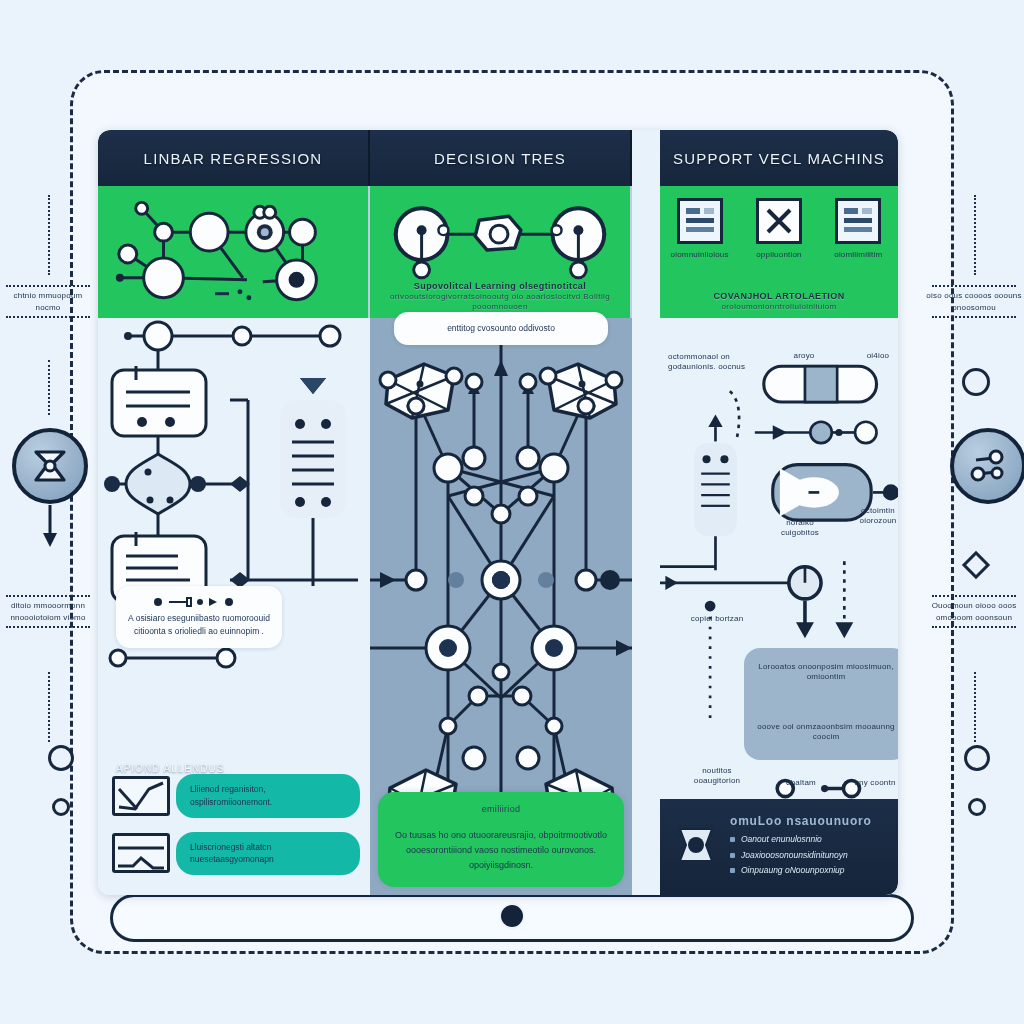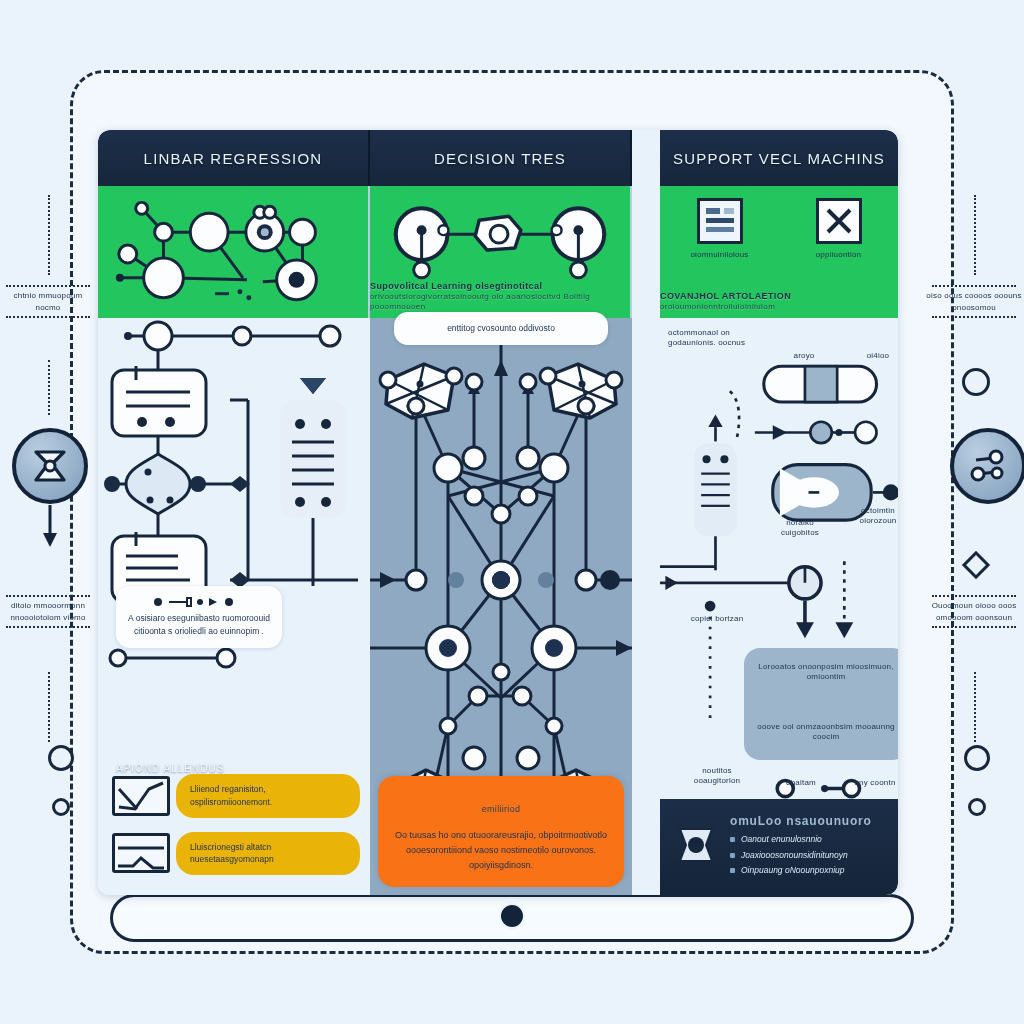--- a/index.html
+++ b/index.html
@@ -70,20 +70,21 @@
     height: 132px;
     background: #22c55e;
     position: relative;
     border-right: 2px solid #b9cee0;
     overflow: hidden;
   }
   .col-mid .hero-band { height: 132px; }
 
   .hero-caption {
     position: absolute; bottom: 6px; left: 0; right: 0;
+    text-align: center;
     color: #1b2c45;
     font-size: 9px; line-height: 1.25;
     font-weight: bold;
     letter-spacing: .4px;
     text-shadow: 0 1px 1px rgba(255,255,255,.35);
   }
   .hero-caption .sub { font-weight: normal; font-size: 8px; opacity: .82; }
 
   
   svg.fill { display: block; width: 100%; height: 100%; }
@@ -119,23 +120,23 @@
     background: #8fa9c2;
   }
   #mid-top-card {
     position: absolute;
     left: 24px; top: -6px; width: 214px;
     z-index: 3;
   }
   #mid-bottom-card {
     position: absolute;
     left: 8px; bottom: 8px; width: 246px;
-    background: #f97316;
+    background: #22c55e;
     border-radius: 16px;
-    padding: 28px 14px 14px;
+    padding: 12px 14px 14px;
     text-align: center;
     z-index: 3;
     box-shadow: 0 -1px 6px rgba(25,50,85,.12);
     margin-top: 20px;
   }
   #mid-bottom-card .mb-title {
     font-size: 9px; color: #2a3f5c; margin-bottom: 14px; letter-spacing: .3px;
   }
   #mid-bottom-card .mb-body {
     font-size: 9px; color: #1d3150; line-height: 1.65;
@@ -152,21 +153,21 @@
     text-shadow: 0 1px 2px rgba(20,40,70,.5);
   }
   .legend-row { display: flex; align-items: center; margin-bottom: 14px; }
   .legend-icon {
     width: 58px; height: 40px; flex: 0 0 58px;
     border: 3px solid #16263c; border-radius: 3px;
     background: #f2f8fd; margin-right: 6px;
   }
   .legend-text {
     flex: 1;
-    background: #eab308;
+    background: #14b8a6;
     border-radius: 18px;
     padding: 9px 14px;
     font-size: 8.5px; line-height: 1.5;
     color: #1d3150;
   }
 
   
   #dark-panel {
     position: absolute;
     left: 0; right: 0; bottom: 0; height: 96px;
@@ -634,20 +635,31 @@
           <div class="tiny-label" style="position:static;margin-top:6px;width:74px;">oiomnuiniiolous</div>
         </div>
         <div style="text-align:center;">
           <div style="width:46px;height:46px;border:3px solid #16263c;background:#fbfdff;margin:0 auto;">
             <svg class="fill" viewBox="0 0 40 40">
               <path d="M9 9 L31 31 M31 9 L9 31" stroke="#16263c" stroke-width="4" fill="none"></path>
             </svg>
           </div>
           <div class="tiny-label" style="position:static;margin-top:6px;width:74px;">oppiiuontion</div>
         </div>
+        <div style="text-align:center;">
+          <div style="width:46px;height:46px;border:3px solid #16263c;background:#eef5fc;margin:0 auto;">
+            <svg class="fill" viewBox="0 0 40 40">
+              <rect x="6" y="7" width="14" height="6" fill="#4a6b90"></rect>
+              <rect x="24" y="7" width="10" height="6" fill="#9fb7cf"></rect>
+              <rect x="6" y="17" width="28" height="5" fill="#2e4a6b"></rect>
+              <rect x="6" y="26" width="28" height="5" fill="#5d7fa4"></rect>
+            </svg>
+          </div>
+          <div class="tiny-label" style="position:static;margin-top:6px;width:74px;">oiomliimiiitim</div>
+        </div>
       </div>
       <div class="hero-caption">
         <div>COVANJHOL ARTOLAETION</div>
         <div class="sub">oroioumonionntroiiuioiniiuiom</div>
       </div>
     </div>
 
     <div class="col-body">
       <svg class="fill" viewBox="0 0 266 577" style="position:absolute; inset:0;">
 
@@ -712,21 +724,21 @@
         <circle cx="214" cy="492" r="9" fill="#fbfdff" stroke="#16263c" stroke-width="4"></circle>
         <line x1="186" y1="492" x2="206" y2="492" stroke="#16263c" stroke-width="4"></line>
         <circle cx="184" cy="492" r="4" fill="#16263c"></circle>
       </svg>
 
       <div style="position:absolute; left:84px; top:330px; width:164px; height:112px;
                   background:#9db5cb; border-radius:16px;"></div>
       <div class="tiny-label" style="left:90px; top:344px; width:152px;">Lorooatos onoonposim mioosimuon, omioontim</div>
       <div class="tiny-label" style="left:90px; top:404px; width:152px;">ooove ool onmzaoonbsim mooaunng coocim</div>
 
-      <div class="tiny-label" style="left:8px; top:10px; width:96px; text-align:left;">octommonaol on godaunionis. oocnus</div>
+      <div class="tiny-label" style="left:8px; top:34px; width:96px; text-align:left;">octommonaol on godaunionis. oocnus</div>
       <div class="tiny-label" style="left:126px; top:33px; width:36px;">aroyo</div>
       <div class="tiny-label" style="left:200px; top:33px; width:36px;">oi4ioo</div>
       <div class="tiny-label" style="left:108px; top:200px; width:64px;">noraiko cuigobitos</div>
       <div class="tiny-label" style="left:186px; top:188px; width:64px;">octoimtin oiorozoun</div>
       <div class="tiny-label" style="left:26px; top:296px; width:62px;">copiei bortzan</div>
       <div class="tiny-label" style="left:20px; top:448px; width:74px;">noutitos ooaugitorion</div>
       <div class="tiny-label" style="left:112px; top:460px; width:58px;">ehaltam</div>
       <div class="tiny-label" style="left:186px; top:460px; width:58px;">nny coontn</div>
 
       <div id="dark-panel">

